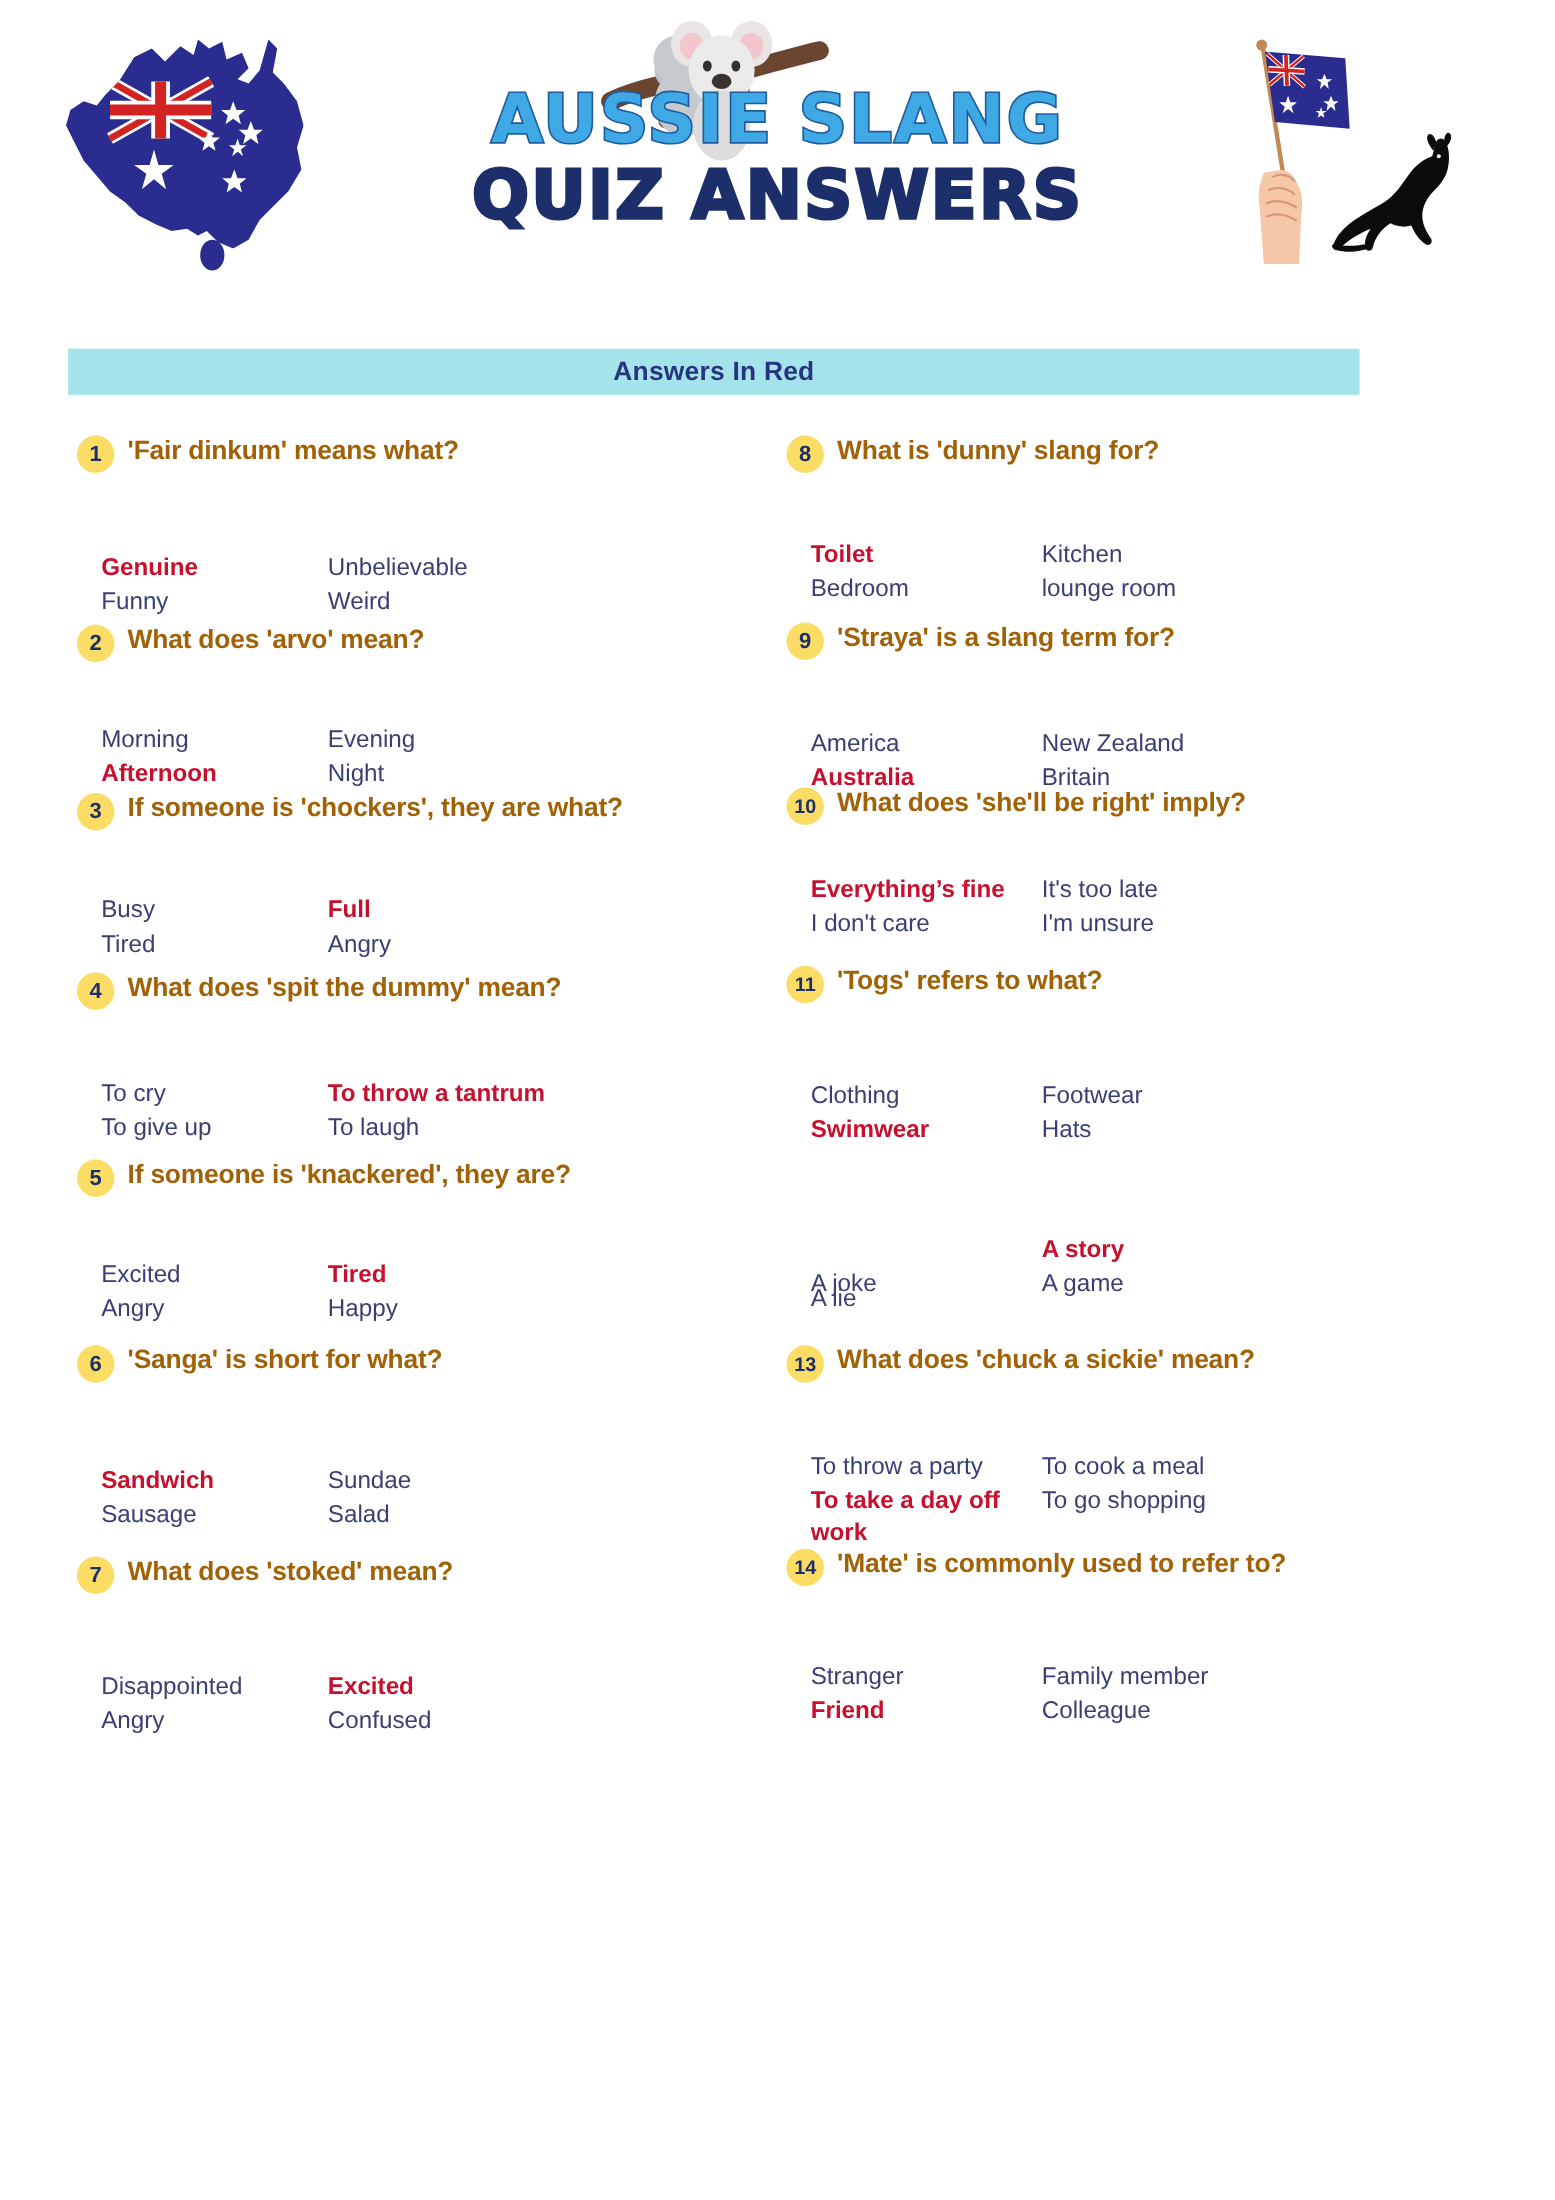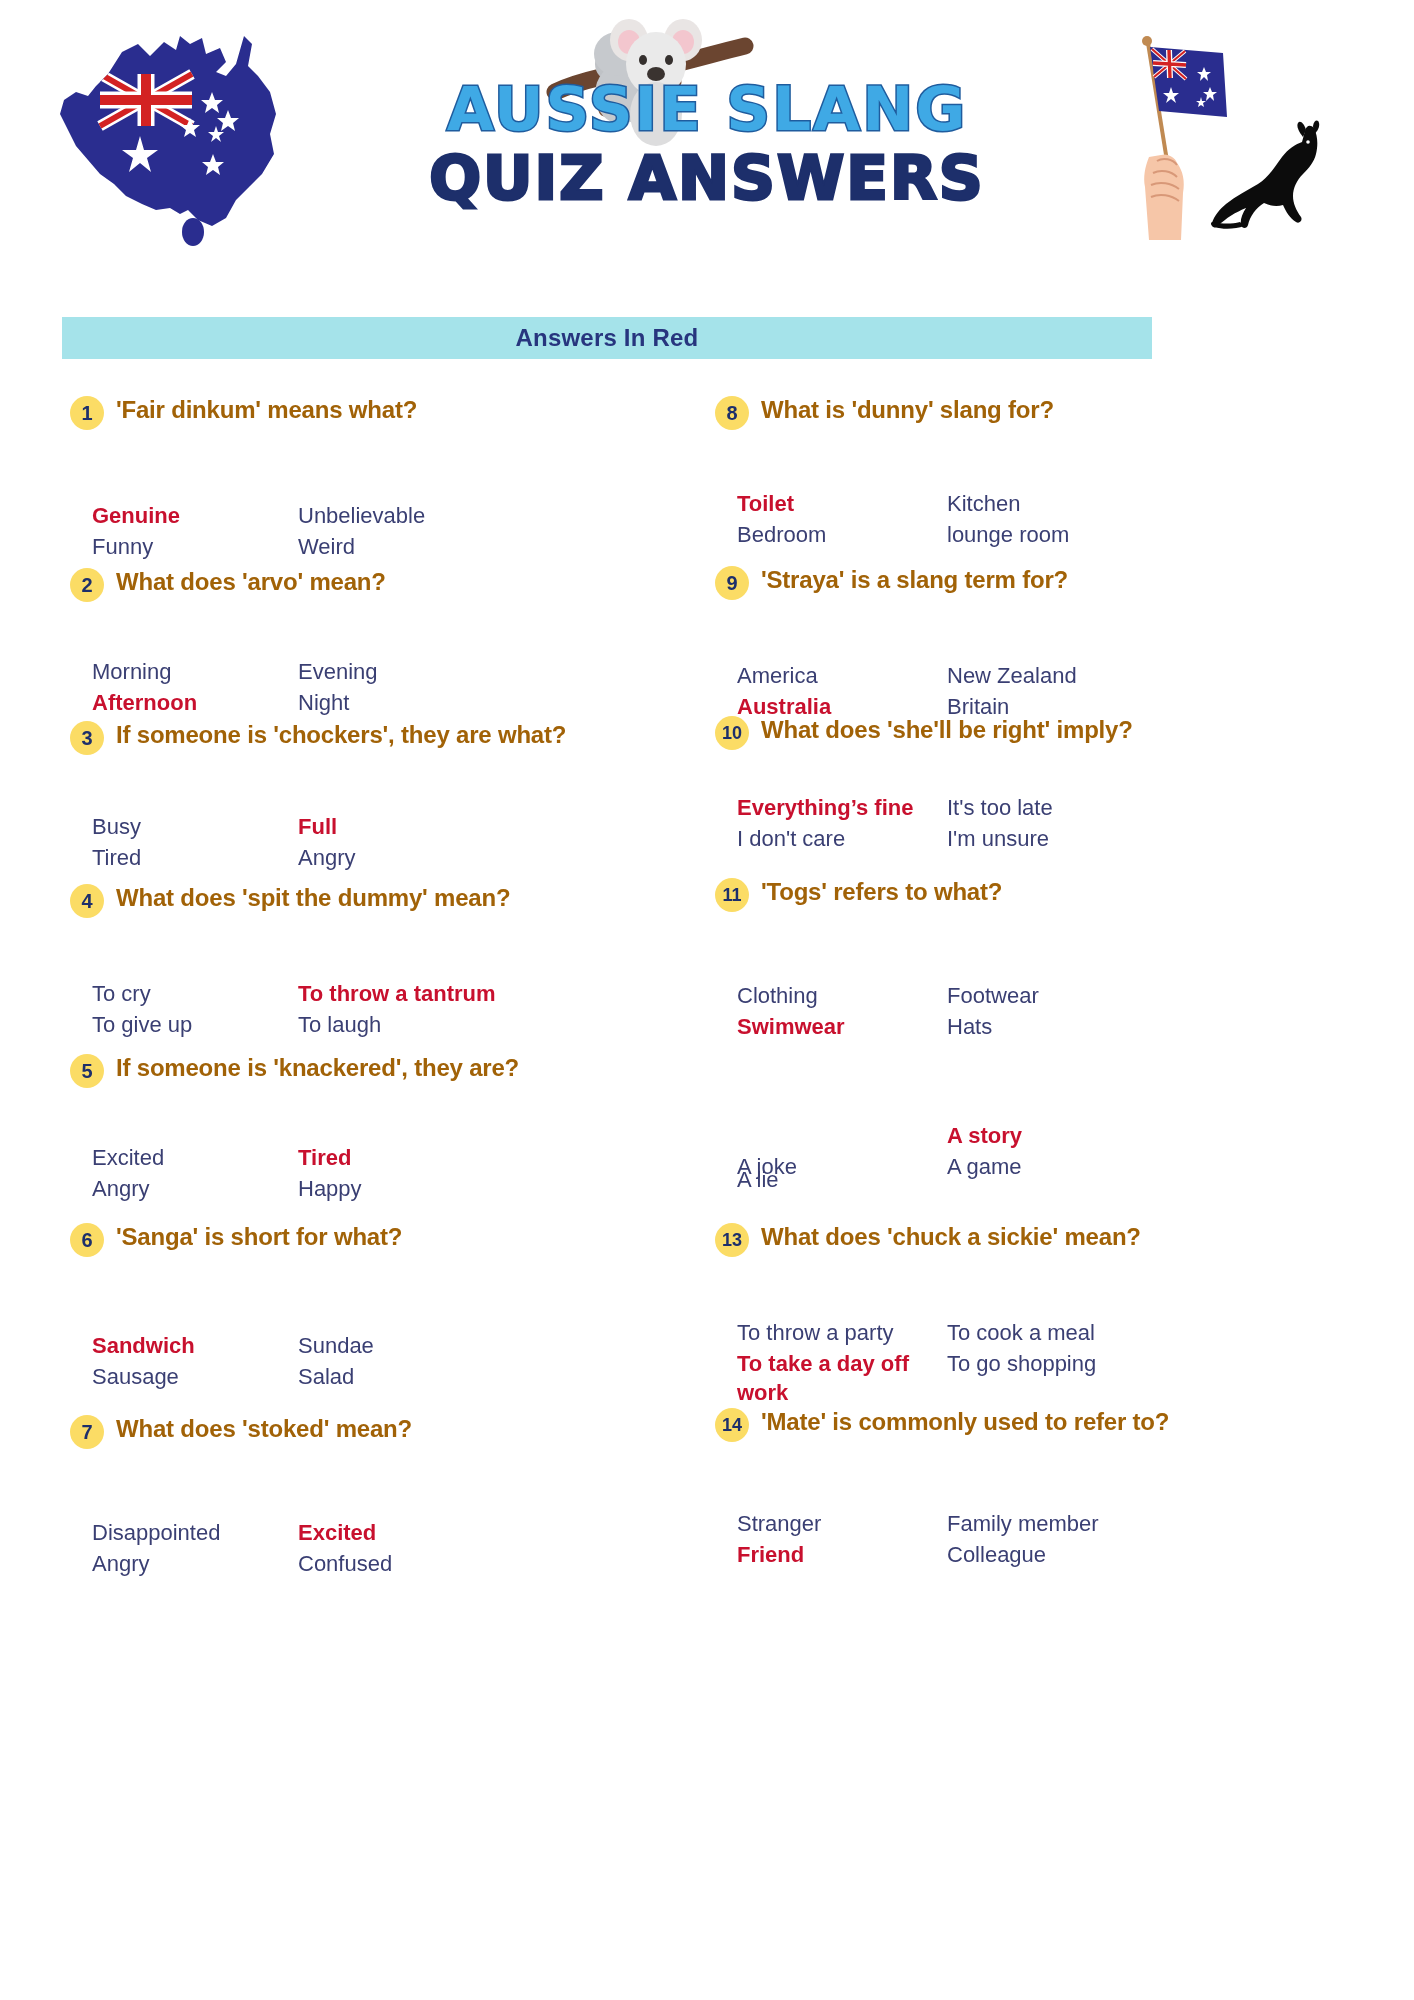--- a/index.html
+++ b/index.html
@@ -77,21 +77,21 @@
     line-height: 1.12;
     display: block;
     margin-top: 4px;
   }
 
   
   .banner {
     position: absolute;
     left: 62px;
     top: 317px;
-    width: 1090px;
+    width: 1174px;
     height: 42px;
     background: #A5E3EA;
     display: flex;
     align-items: center;
     justify-content: center;
   }
   .banner-text {
     font-size: 24px;
     font-weight: bold;
     color: #27357E;

